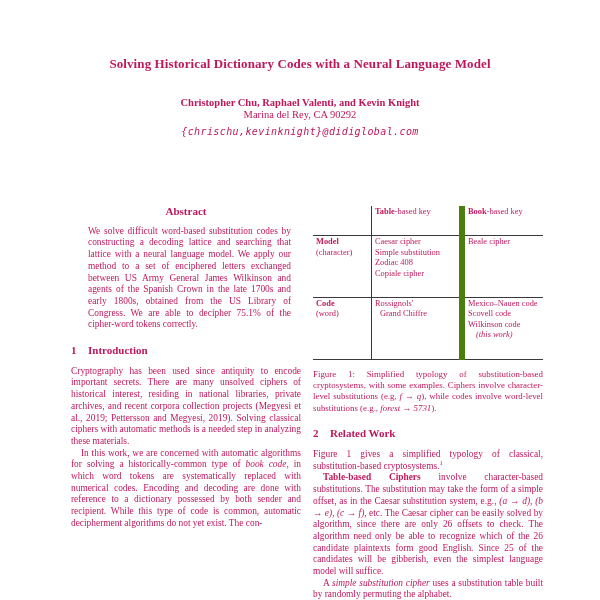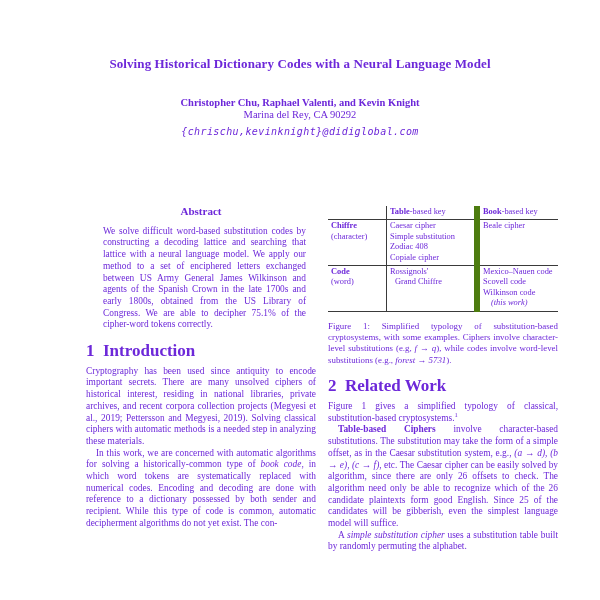--- a/index.html
+++ b/index.html
@@ -1,55 +1,55 @@
 <!DOCTYPE html>
 <html><head>
 <meta charset="utf-8">
 <style>
   html, body { margin: 0; padding: 0; background: #e8e8e8; }
   .page {
     position: relative;
     width: 600px;
     height: 600px;
     background: #ffffff;
-    color: #6d28d9;
+    color: #be185d;
     font-family: "Liberation Serif", serif;
     overflow: hidden;
   }
   .header { position: absolute; top: 0; left: 0; width: 600px; text-align: center; }
   .title { margin-top: 56px; font-size: 13px; font-weight: bold; letter-spacing: 0.1px; }
   .authors { margin-top: 25px; font-size: 10.5px; font-weight: bold; }
   .affil-line { font-size: 10.5px; line-height: 14px; }
   .email { margin-top: 4px; font-size: 10px; font-family: "DejaVu Sans Mono", monospace; letter-spacing: 0.4px; font-style: italic; }
 
   .columns {
     position: absolute;
     top: 206px;
-    left: 86px;
+    left: 71px;
     width: 472px;
     display: flex;
     gap: 12px;
   }
   .col {
     width: 230px;
     font-size: 9.4px;
     line-height: 11.7px;
     text-align: justify;
   }
   .abstract-heading { text-align: center; font-weight: bold; font-size: 11px; margin-bottom: 8px; }
   .abstract-body { padding: 0 10px 0 17px; }
-  .sec-heading { font-weight: bold; font-size: 17px; margin: 14px 0 9px 0; text-align: left; }
+  .sec-heading { font-weight: bold; font-size: 11px; margin: 14px 0 9px 0; text-align: left; }
   .sec-num { display: inline-block; min-width: 17px; }
   p { margin: 0; }
   p.indent { text-indent: 10px; }
   .ital { font-style: italic; }
   sup.fnmark { font-size: 6.5px; vertical-align: super; line-height: 0; }
 
   table.fig { border-collapse: collapse; width: 100%; font-size: 8.4px; line-height: 10.4px; table-layout: fixed; }
-  table.fig td { vertical-align: top; padding: 1px 2px 2px 3px; border-bottom: 1px solid #3a3a3a; text-align: left; }
+  table.fig td { vertical-align: top; padding: 1px 2px 18px 3px; border-bottom: 1px solid #3a3a3a; text-align: left; }
   td.c1 { width: 53px; }
   td.c2 { width: 82px; border-left: 1px solid #3a3a3a; }
   td.c3 { border-left: 6px solid #4d7c0f; }
   .cell-bold { font-weight: bold; }
   .cell-line { white-space: nowrap; overflow: hidden; }
   .cell-line-indent { padding-left: 5px; }
   .cell-line-thiswork { font-style: italic; padding-left: 8px; }
   .caption { font-size: 8.9px; line-height: 11.4px; margin-top: 9px; text-align: justify; }
 </style>
 </head>
@@ -82,21 +82,21 @@
 
       <table class="fig">
         <tbody>
             <tr>
           <td class="c1"></td>
           <td class="c2"><span class="cell-bold">Table</span><span>-based key</span></td>
           <td class="c3"><span class="cell-bold">Book</span><span>-based key</span></td>
         </tr>
         <tr>
           <td class="c1">
-            <div class="cell-bold cell-line">Chiffre</div>
+            <div class="cell-bold cell-line">Model</div>
             <div class="cell-line">(character)</div>
           </td>
           <td class="c2">
             <div class="cell-line">Caesar cipher</div>
             <div class="cell-line">Simple substitution</div>
             <div class="cell-line">Zodiac 408</div>
             <div class="cell-line">Copiale cipher</div>
           </td>
           <td class="c3">
             <div class="cell-line">Beale cipher</div>

